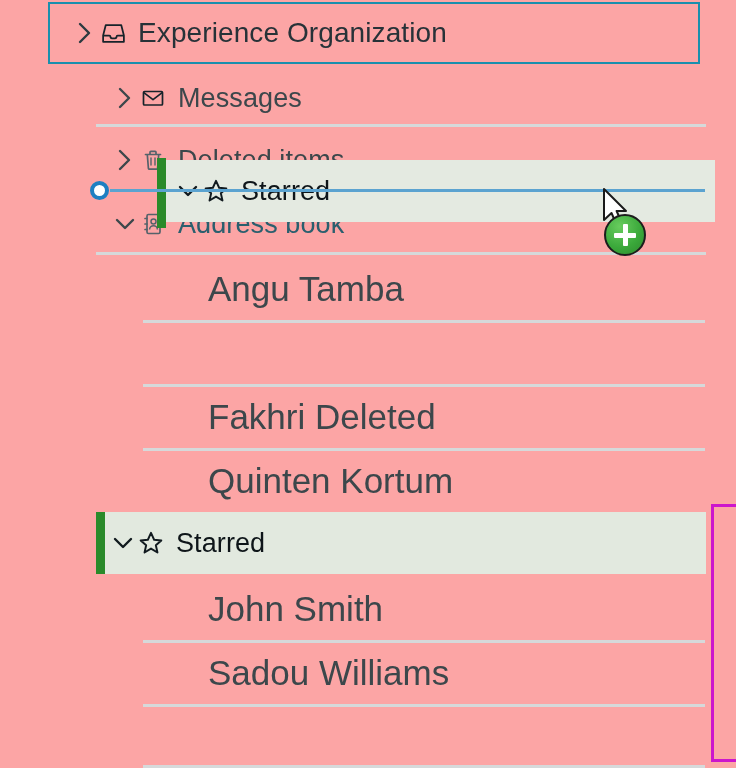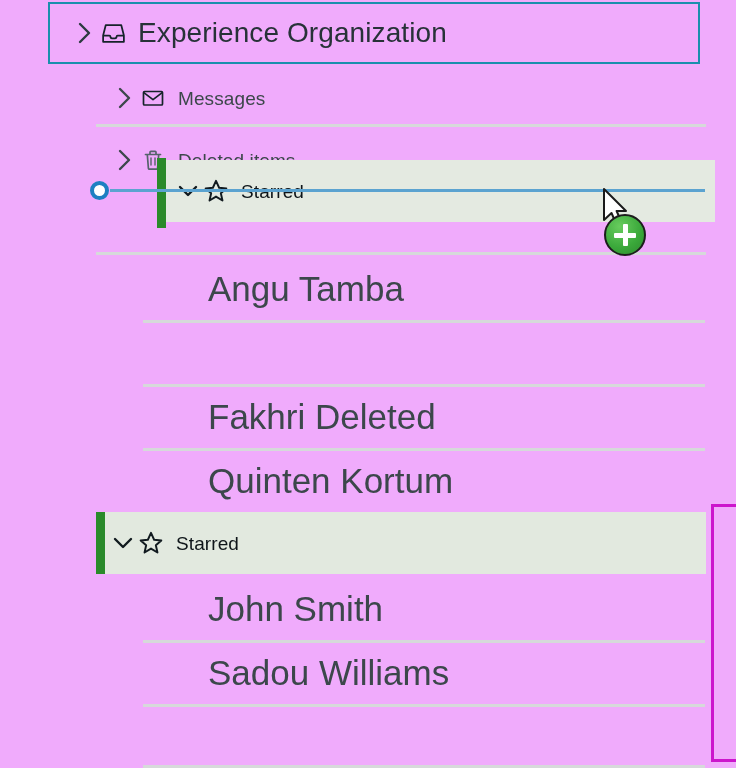--- a/index.html
+++ b/index.html
@@ -14,21 +14,21 @@
     overflow: hidden;
     font-family: "Liberation Sans", sans-serif;
     -webkit-font-smoothing: antialiased;
   }
 
   #stage {
     position: absolute;
     left: 0; top: 0;
     width: 736px;
     height: 768px;
-    background: #f0abfc;
+    background: #fca5a5;
   }
 
   
   .row {
     position: absolute;
     display: flex;
     align-items: center;
     box-sizing: border-box;
   }
 
@@ -46,21 +46,21 @@
     width: 30px;
     height: 30px;
     flex: 0 0 30px;
     display: flex;
     align-items: center;
     justify-content: center;
   }
   .nicon svg { display: block; }
 
   .label {
-    font-size: 19px;
+    font-size: 27px;
     letter-spacing: 0.1px;
     white-space: nowrap;
     line-height: 1;
   }
 
   .lbl-dim   { color: #3c474b; }
   .lbl-teal  { color: #2a5f6e; }
   .lbl-dark  { color: #0e1519; }
 
   
@@ -303,20 +303,36 @@
       <svg width="26" height="26" viewBox="0 0 26 26">
         <path d="M5.5 7.5 H20.5" fill="none" stroke="#55626a" stroke-width="1.7" stroke-linecap="round"></path>
         <path d="M10 7.5 V5.2 a0.9 0.9 0 0 1 0.9 -0.9 h4.2 a0.9 0.9 0 0 1 0.9 0.9 V7.5" fill="none" stroke="#55626a" stroke-width="1.7"></path>
         <path d="M7.3 7.5 L8.4 21.3 a0.9 0.9 0 0 0 0.9 0.8 h7.4 a0.9 0.9 0 0 0 0.9 -0.8 L18.7 7.5" fill="none" stroke="#55626a" stroke-width="1.7" stroke-linejoin="round"></path>
         <path d="M11 11 V18 M15 11 V18" fill="none" stroke="#55626a" stroke-width="1.4" stroke-linecap="round"></path>
       </svg>
     </span>
     <span class="label lbl-dim" style="margin-left:10px">Deleted items</span>
   </div>
 
+  <div class="row" id="addressbook-row">
+    <span class="chev">
+      <svg width="26" height="20" viewBox="0 0 26 20">
+        <path d="M5 6 L13 14 L21 6" fill="none" stroke="#3c474b" stroke-width="2.4" stroke-linecap="round" stroke-linejoin="round"></path>
+      </svg>
+    </span>
+    <span class="nicon">
+      <svg width="26" height="26" viewBox="0 0 26 26">
+        <rect x="7" y="3.5" width="13" height="19" rx="1.4" fill="none" stroke="#55626a" stroke-width="1.7"></rect>
+        <path d="M5 7.5 H7 M5 13 H7 M5 18.5 H7" fill="none" stroke="#55626a" stroke-width="1.7" stroke-linecap="round"></path>
+        <circle cx="13.5" cy="10.5" r="2.5" fill="none" stroke="#55626a" stroke-width="1.5"></circle>
+        <path d="M9.6 18.6 a3.9 3.9 0 0 1 7.8 0" fill="none" stroke="#55626a" stroke-width="1.5"></path>
+      </svg>
+    </span>
+    <span class="label lbl-teal" style="margin-left:10px">Address book</span>
+  </div>
 
   <div class="sep" id="sep-addr"></div>
 
   <div class="contact" style="top:258px">
     <span>Angu Tamba</span>
   </div>
   <div class="csep" style="top:320px"></div>
 
   <div class="csep" style="top:384px"></div>
 

